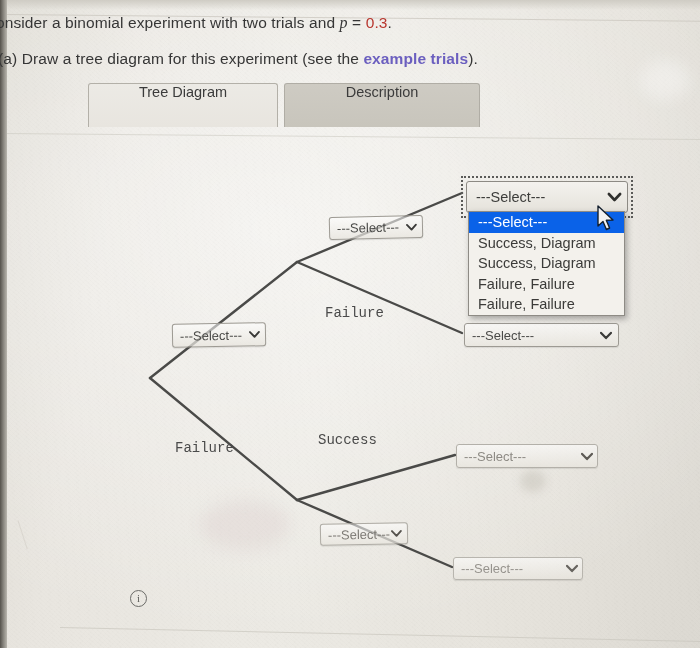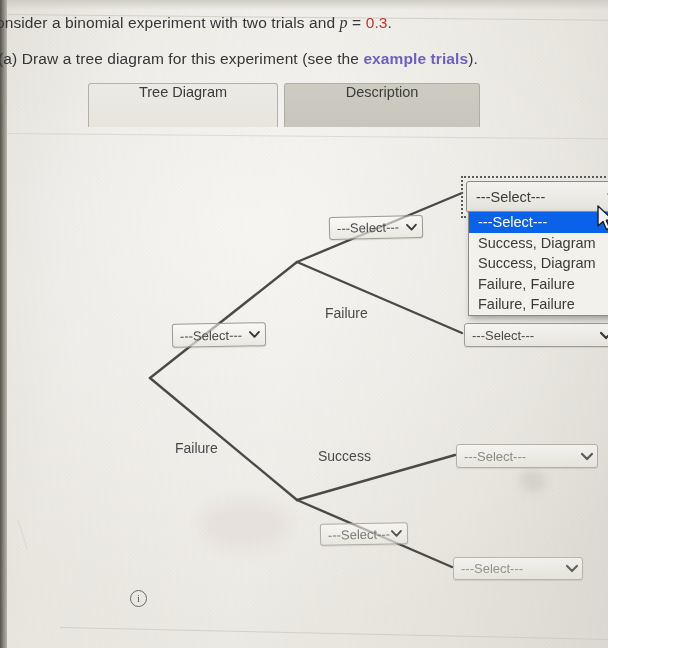--- a/index.html
+++ b/index.html
@@ -2,21 +2,21 @@
 <html><head>
 <meta charset="utf-8">
 <style>
   html, body {
     margin: 0;
     padding: 0;
     background: #ffffff;
   }
   #page {
     position: relative;
-    width: 608px;
+    width: 700px;
     height: 648px;
     overflow: hidden;
     background: #fef9c3;
     font-family: "Liberation Sans", sans-serif;
     color: #3a3a3a;
   }
   
   #paper {
     position: absolute;
     inset: 0;
@@ -102,20 +102,21 @@
     z-index: 2;
   }
 
   
   #tree { position: absolute; left: 0; top: 0; width: 700px; height: 648px; }
   .branch-label {
     position: absolute;
     font-size: 14px;
     color: #4a4a4a;
     white-space: nowrap;
+    font-family: Liberation Mono, monospace;
   }
 
   
   .sel {
     position: absolute;
     box-sizing: border-box;
     display: flex;
     align-items: center;
     border: 1px solid #9d9a93;
     border-radius: 3px;
@@ -249,21 +250,21 @@
       <path d="M297,262 L462,333"></path>
 
       <path d="M297,500 L455,455"></path>
 
       <path d="M297,500 L452,567"></path>
     </g>
   </svg>
 
   <div class="branch-label" style="left:325px;top:305px;">Failure</div>
   <div class="branch-label" style="left:175px;top:440px;">Failure</div>
-  <div class="branch-label" style="left:318px;top:448px;">Success</div>
+  <div class="branch-label" style="left:318px;top:432px;">Success</div>
 
   <div class="sel" style="left:172px;top:323px;width:94px;height:24px;transform:rotate(-1deg);">
     <span class="lbl">---Select---</span>
     <span class="caret">
       <svg width="11" height="8" viewBox="0 0 11 8">
           <path d="M1 1.6 L5.5 6.4 L10 1.6" fill="none" stroke="#3a3a38" stroke-width="1.9" stroke-linecap="round" stroke-linejoin="round"></path>
         </svg>
     </span>
   </div>
 

